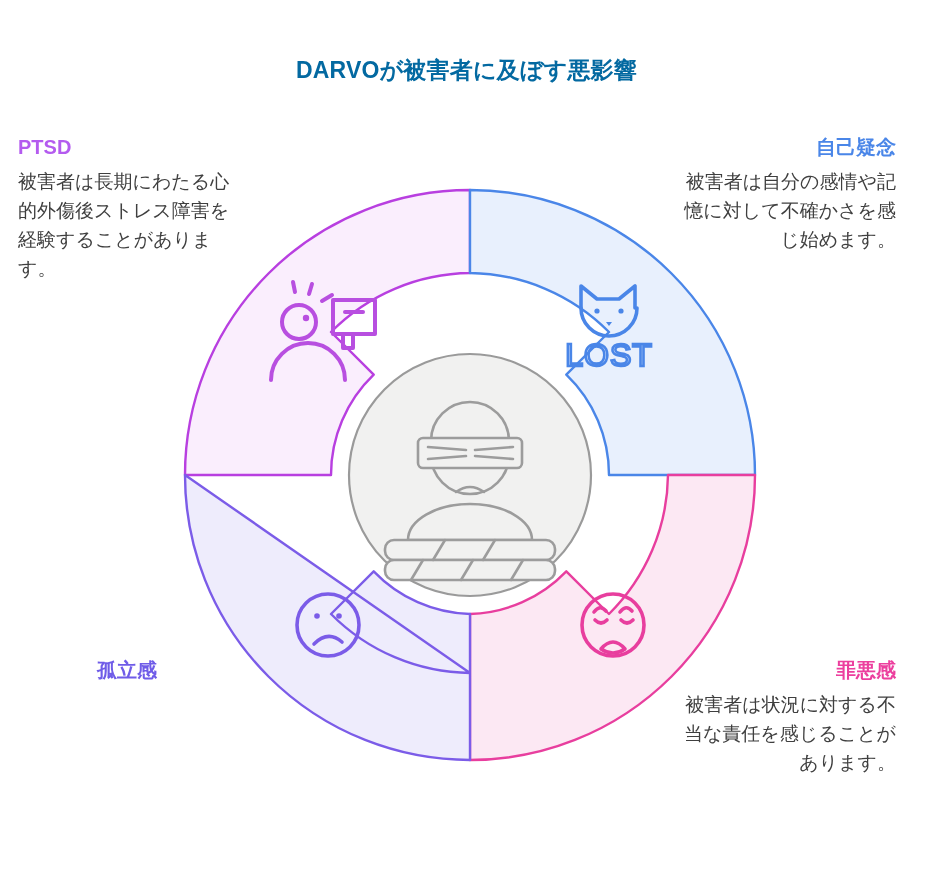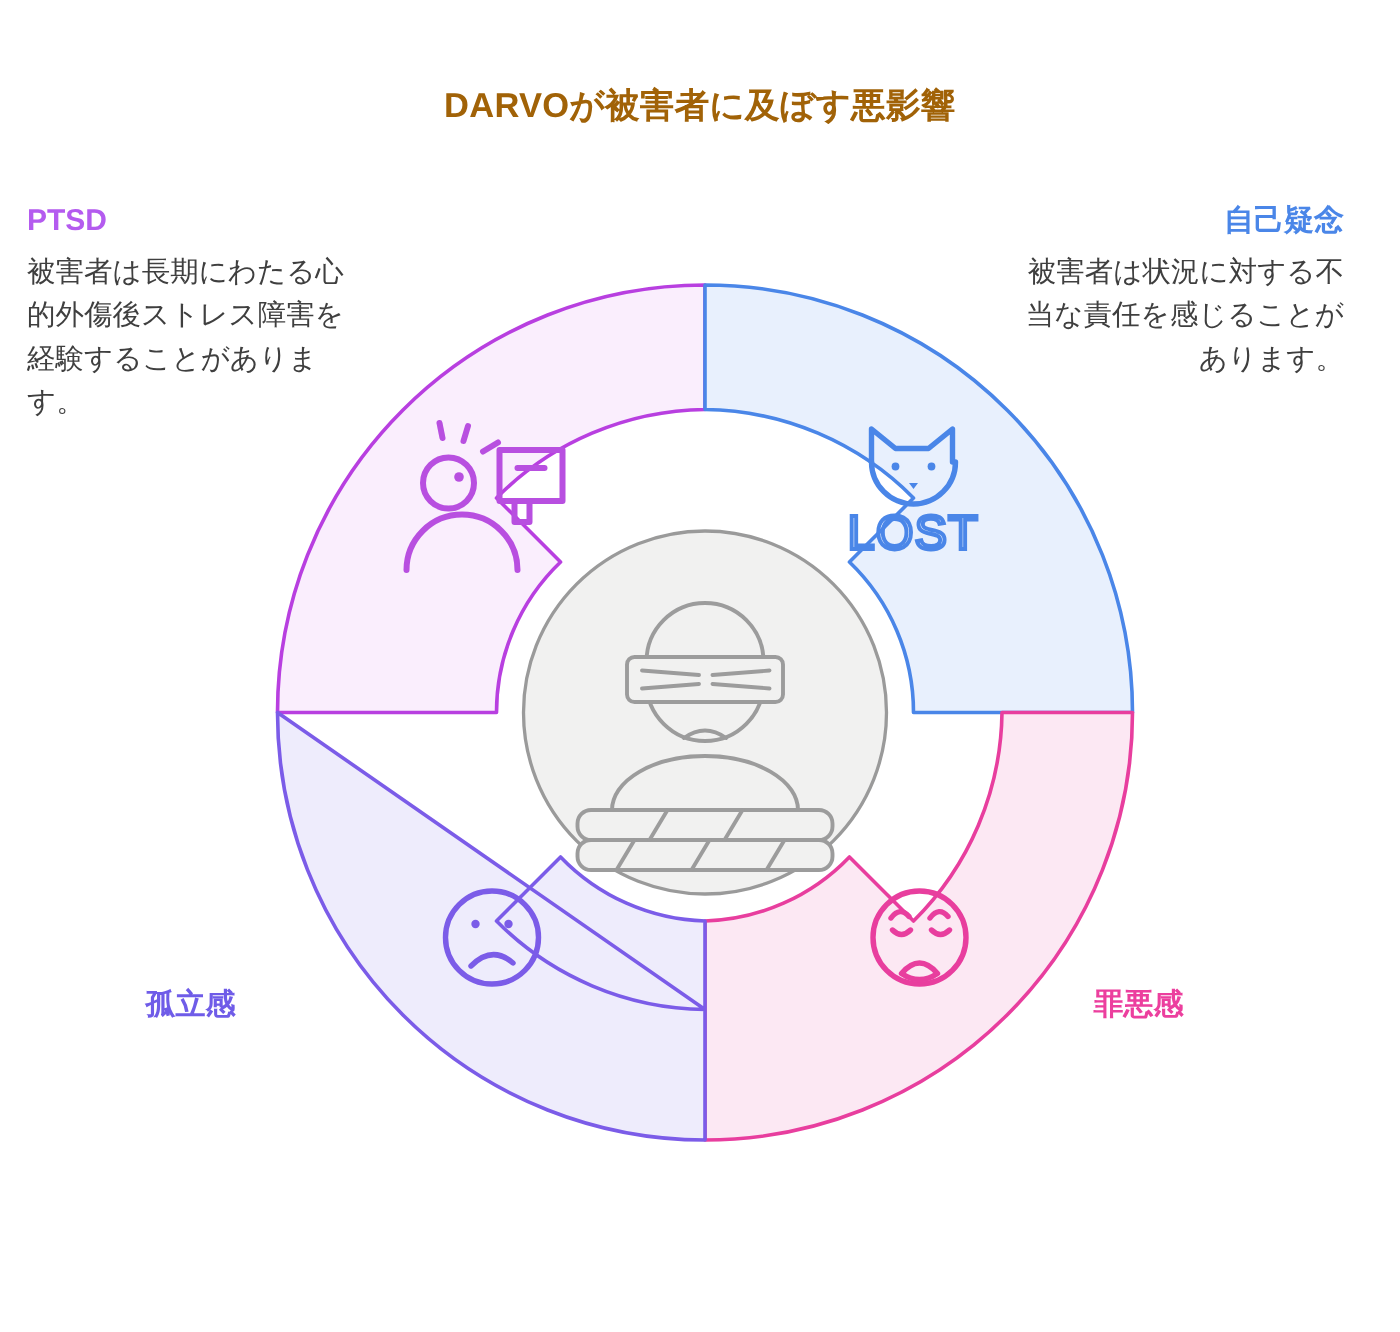--- a/index.html
+++ b/index.html
@@ -23,21 +23,21 @@
 
   
   .page-title {
     position: absolute;
     top: 57px;
     left: 0;
     width: 933px;
     text-align: center;
     font-size: 23px;
     font-weight: bold;
-    color: #a16207;
+    color: #0369a1;
     letter-spacing: 0.2px;
     line-height: 1.2;
   }
 
   
   .wheel {
     position: absolute;
     left: 183px;
     top: 188px;
     width: 574px;
@@ -51,21 +51,21 @@
   }
 
   
   .quad-block {
     position: absolute;
     width: 218px;
   }
   .quad-block.tl { left: 18px;  top: 135px;  text-align: left; }
   .quad-block.tr { left: 678px; top: 135px;  text-align: right; }
   .quad-block.bl { left: 18px;  top: 658px;  text-align: center; }
-  .quad-block.br { left: 650px; top: 658px;  text-align: center; }
+  .quad-block.br { left: 678px; top: 658px;  text-align: right; }
 
   .quad-heading {
     font-size: 20px;
     font-weight: bold;
     line-height: 1.25;
     margin-bottom: 8px;
     white-space: nowrap;
   }
   .quad-body {
     font-size: 19px;
@@ -203,24 +203,25 @@
     </svg>
   </div>
 
   <div class="quad-block tl">
     <div class="quad-heading h-ptsd">PTSD</div>
     <div class="quad-body">被害者は長期にわたる心的外傷後ストレス障害を経験することがあります。</div>
   </div>
 
   <div class="quad-block tr">
     <div class="quad-heading h-doubt">自己疑念</div>
-    <div class="quad-body">被害者は状況に対する不当な責任を感じることがあります。</div>
+    <div class="quad-body">被害者は自分の感情や記憶に対して不確かさを感じ始めます。</div>
   </div>
 
   <div class="quad-block bl">
     <div class="quad-heading h-isolation">孤立感</div>
   </div>
 
   <div class="quad-block br">
     <div class="quad-heading h-guilt">罪悪感</div>
+    <div class="quad-body">被害者は状況に対する不当な責任を感じることがあります。</div>
   </div>
 
 </div>
 
 </body></html>

